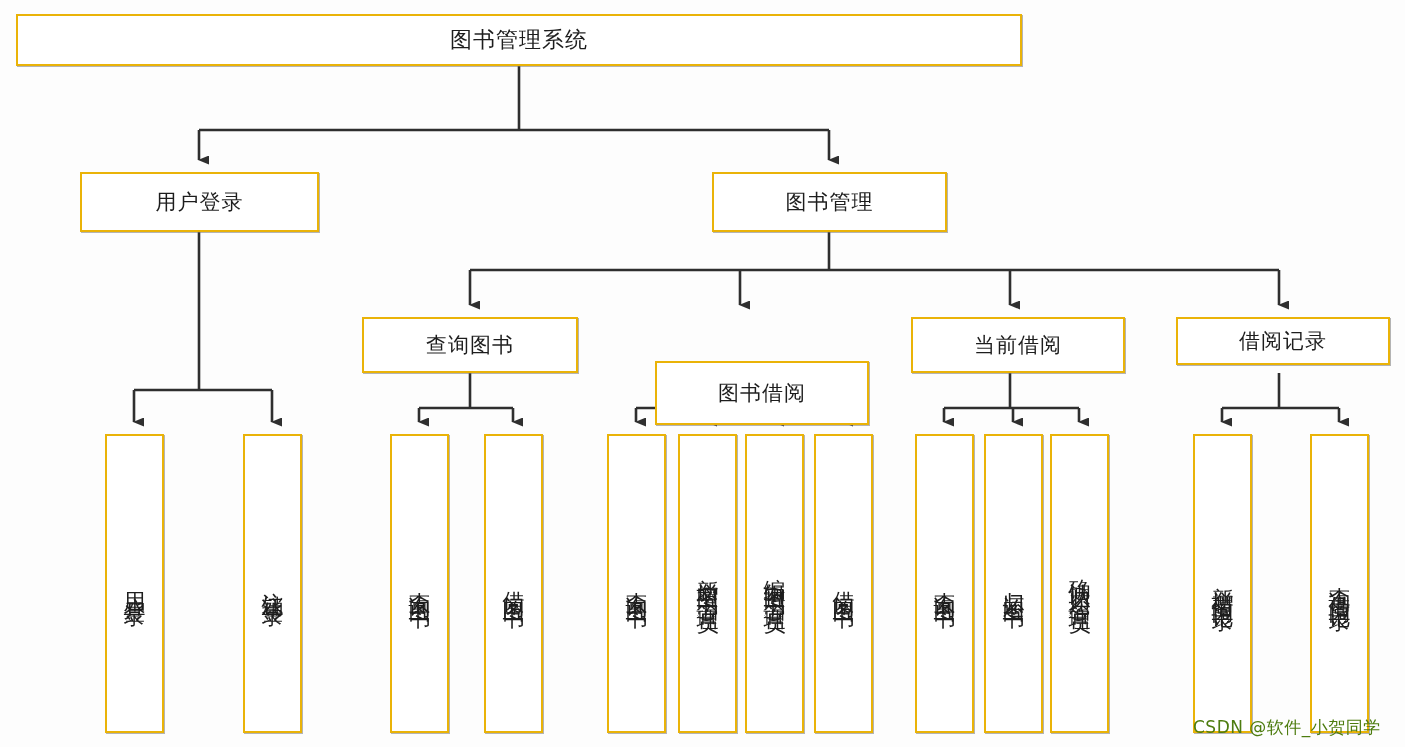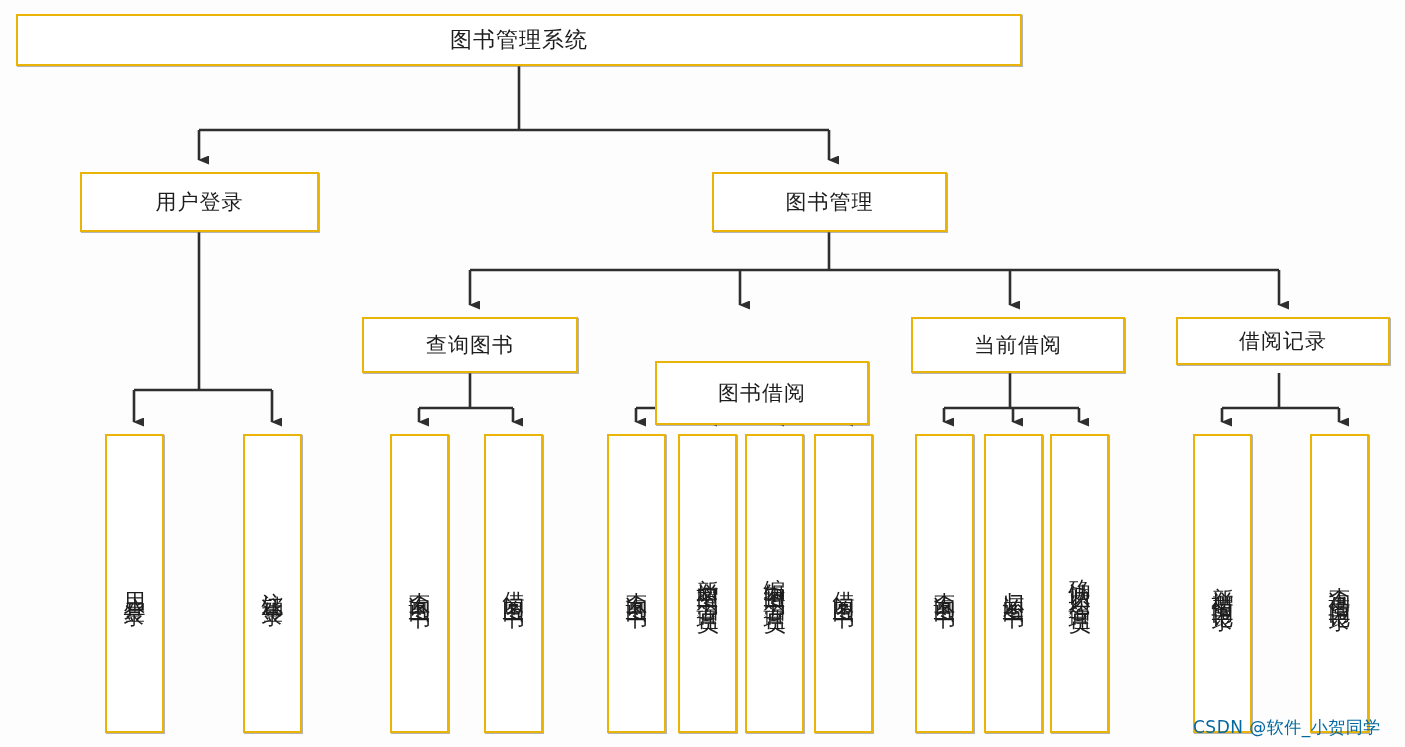--- a/index.html
+++ b/index.html
@@ -56,21 +56,21 @@
     line-height: 1.1;
     white-space: normal;
     max-height: 280px;
   }
   .node.root .node-label { font-size: 22px; }
   #watermark {
     position: absolute;
     left: 1193px;
     top: 716px;
     font-size: 17px;
-    color: #0369a1;
+    color: #4d7c0f;
     letter-spacing: 0.5px;
     white-space: nowrap;
     user-select: none;
   }
 </style>
 </head>
 <body>
 
 <div id="diagram-root">
 

